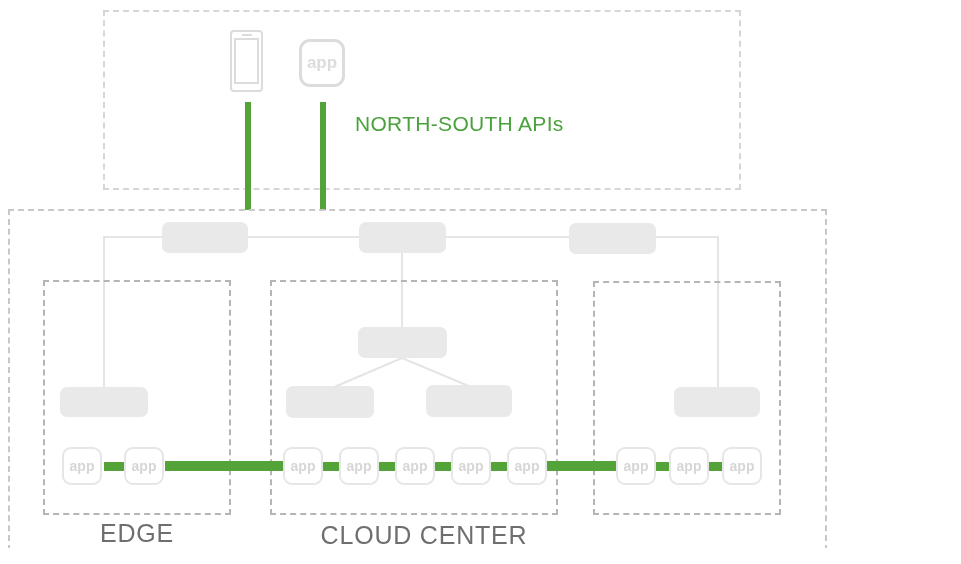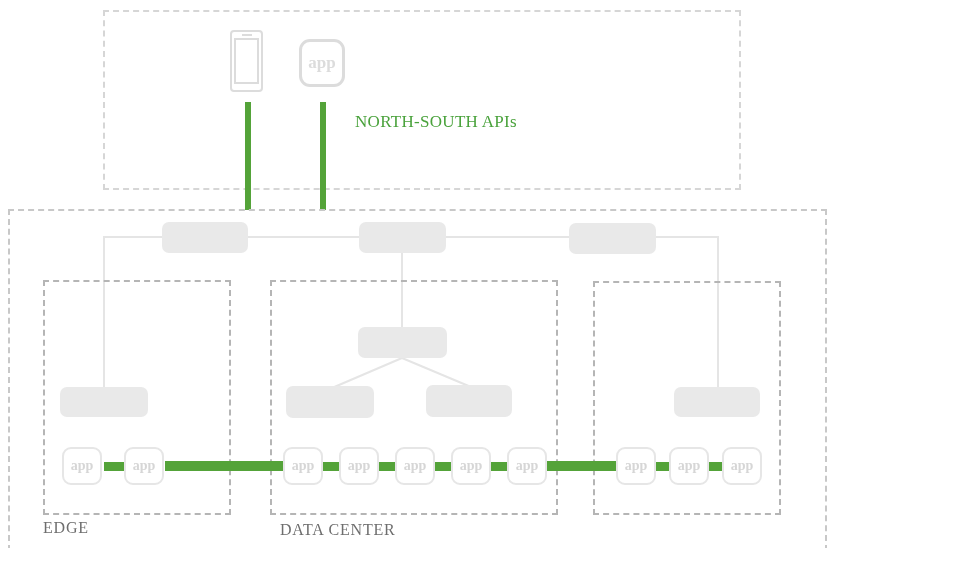--- a/index.html
+++ b/index.html
@@ -1,41 +1,41 @@
 <!DOCTYPE html>
 <html style="--green: #54a339; --green-text: #4aa23c; --node-fill: #e9e9e9; --line: #e5e5e5; --dash-top: #d6d6d6; --dash-outer: #c8c8c8; --dash-inner: #b5b5b5; --label-text: #6e6e6e; --icon-gray: #dcdcdc; --app-border: #e6e6e6; --app-text: #d6d6d6;"><head>
 <meta charset="utf-8">
 <style>
   html,body{margin:0;padding:0;background:#ffffff;}
   .canvas{
     position:relative;width:961px;height:548px;background:#ffffff;
-    font-family:Liberation Serif, serif;overflow:hidden;
+    font-family:Liberation Sans, sans-serif;overflow:hidden;
   }
   .dashed{position:absolute;box-sizing:border-box;background:transparent;}
   .box-top{border:2px dashed var(--dash-top,#d6d6d6);}
   .box-outer{border:2px dashed var(--dash-outer,#c8c8c8);}
   .box-inner{border:2px dashed var(--dash-inner,#b5b5b5);}
   .connectors{position:absolute;left:0;top:0;}
   .connectors path{stroke:var(--line,#e5e5e5);stroke-width:2;fill:none;}
   .node{position:absolute;background:var(--node-fill,#e9e9e9);border-radius:7px;}
   .gvline{position:absolute;width:6px;top:102px;height:108px;background:var(--green,#54a339);}
   .gbar{position:absolute;height:9px;top:462px;background:var(--green,#54a339);}
   .gbar.thick{height:10px;top:461px;}
   .app-box{
     position:absolute;top:447px;width:40px;height:38px;box-sizing:border-box;
     background:#fff;border:2px solid var(--app-border,#e6e6e6);border-radius:9px;
     display:flex;align-items:center;justify-content:center;
     font-size:14px;font-weight:bold;color:var(--app-text,#d6d6d6);
   }
   .zone-label{
-    position:absolute;top:519px;font-size:16px;
+    position:absolute;top:519px;text-align:center;font-size:25px;
     color:var(--label-text,#6e6e6e);letter-spacing:0.8px;
   }
   .api-label{
-    position:absolute;color:var(--green-text,#4aa23c);font-size:17px;
+    position:absolute;color:var(--green-text,#4aa23c);font-size:21px;
     font-weight:500;letter-spacing:0.3px;white-space:nowrap;
   }
   .phone{
     position:absolute;left:230px;top:30px;width:33px;height:62px;box-sizing:border-box;
     border:2px solid var(--icon-gray,#dcdcdc);border-radius:4px;
   }
   .phone-screen{position:absolute;left:2px;right:2px;top:6px;bottom:6px;border:2px solid var(--icon-gray,#dcdcdc);}
   .phone-speaker{position:absolute;left:50%;transform:translateX(-50%);top:2px;width:10px;height:2px;background:var(--icon-gray,#dcdcdc);}
   .big-app{
     position:absolute;left:299px;top:39px;width:46px;height:48px;box-sizing:border-box;
@@ -131,15 +131,15 @@
     </div>
   <div class="app-box" style="left:669px;">
       <span>app</span>
     </div>
   <div class="app-box" style="left:722px;">
       <span>app</span>
     </div>
 
 
   <div class="zone-label" style="left:43px;width:188px;">EDGE</div>
-  <div class="zone-label" style="left:280px;width:288px;top:521px;">DATA CENTER</div>
+  <div class="zone-label" style="left:280px;width:288px;top:521px;">CLOUD CENTER</div>
 
 </div>
 
 </body></html>

